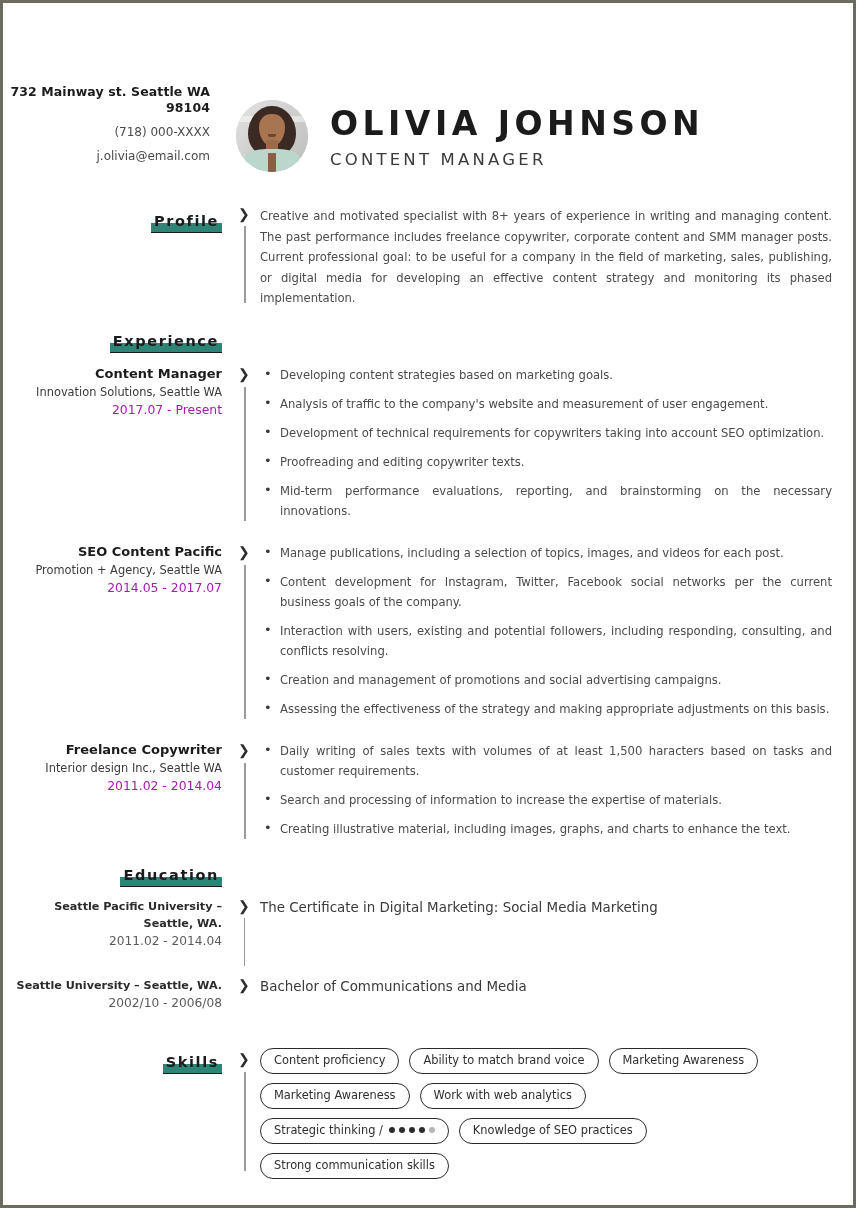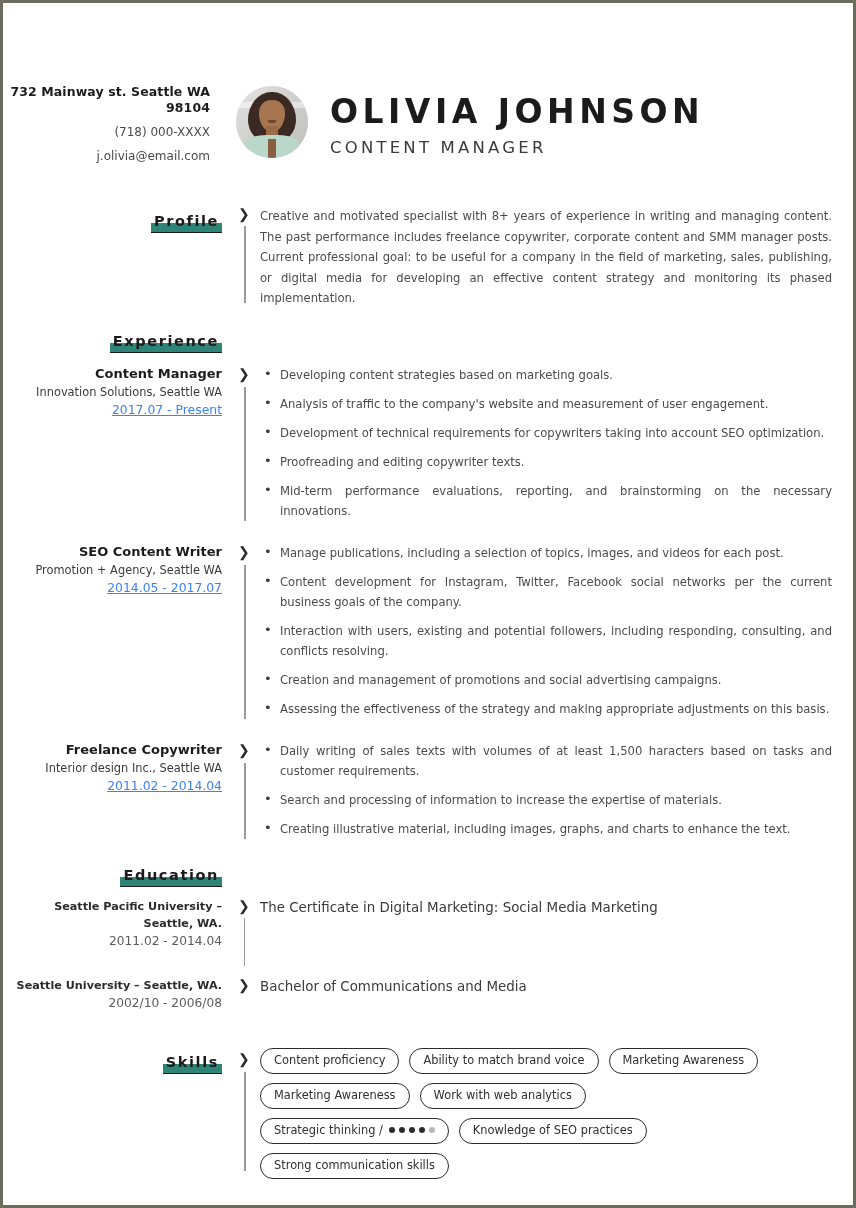--- a/index.html
+++ b/index.html
@@ -79,21 +79,21 @@
     left: 10px;
     width: 2px;
     background: #9a9a9a;
     top: 4px;
     bottom: 0;
   }
 
   
   .header {
     display: flex;
-    align-items: flex-start;
+    align-items: flex-end;
     padding-top: 78px;
   }
   .contact {
     width: 228px;
     flex: 0 0 228px;
     text-align: right;
     padding-right: 24px;
     box-sizing: border-box;
   }
   .contact .addr {
@@ -239,23 +239,22 @@
     line-height: 18px;
   }
   .job-org {
     font-size: 11.4px;
     font-weight: normal;
     color: #3a3a3a;
     line-height: 18px;
   }
   .job-dates {
     font-size: 12.4px;
-    color: #3b82f6;
+    color: #a21caf;
     line-height: 18px;
-    text-decoration: underline;
   }
   ul.bullets {
     margin: 0;
     padding: 0;
     list-style: none;
   }
   ul.bullets li {
     position: relative;
     padding-left: 20px;
     font-size: 11.6px;
@@ -397,21 +396,21 @@
           <li>Analysis of traffic to the company's website and measurement of user engagement.</li>
           <li>Development of technical requirements for copywriters taking into account SEO optimization.</li>
           <li>Proofreading and editing copywriter texts.</li>
           <li>Mid-term performance evaluations, reporting, and brainstorming on the necessary innovations.</li>
         </ul>
       </div>
     </div>
 
     <div class="row" style="margin-top:22px;">
       <div class="col-left">
-        <div class="job-title">SEO Content Writer</div>
+        <div class="job-title">SEO Content Pacific</div>
         <div class="job-org">Promotion + Agency, Seattle WA</div>
         <div class="job-dates">2014.05 - 2017.07</div>
       </div>
       <div class="col-mark">
         <span class="chev" style="top:1px;">❯</span>
         <span class="vline" style="top:22px;bottom:0;"></span>
       </div>
       <div class="col-body">
         <ul class="bullets">
           <li>Manage publications, including a selection of topics, images, and videos for each post.</li>

